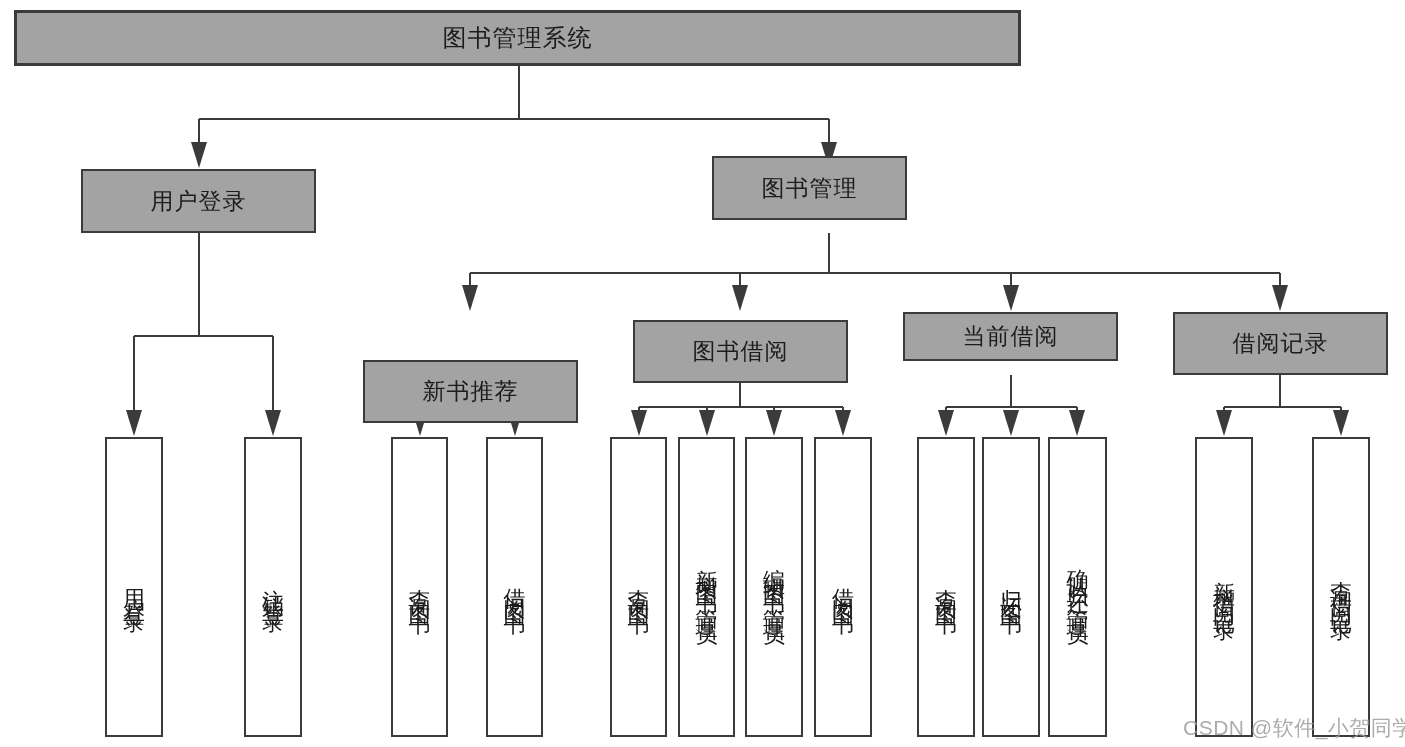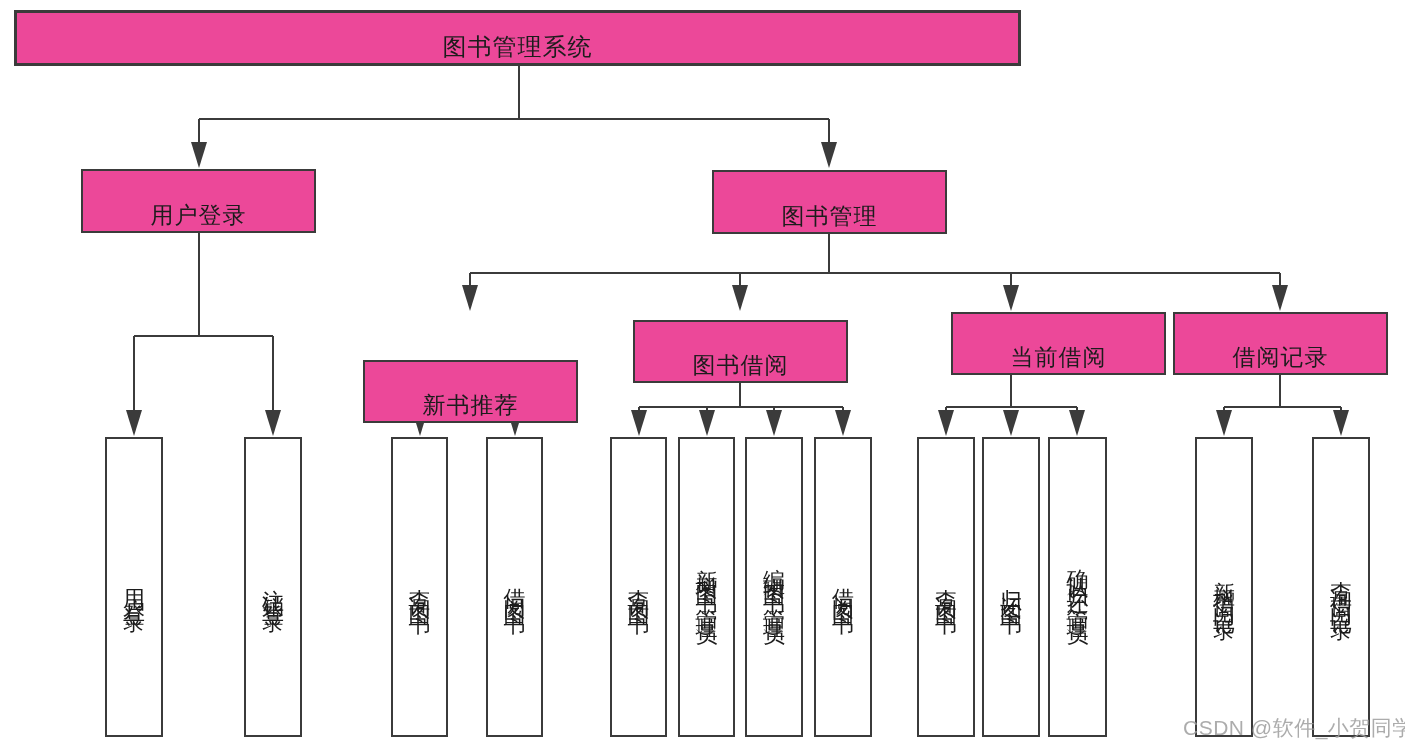--- a/index.html
+++ b/index.html
@@ -18,23 +18,23 @@
   }
   #connectors {
     position: absolute;
     left: 0; top: 0;
     width: 1405px; height: 747px;
   }
   .node {
     position: absolute;
     box-sizing: border-box;
     border: 2px solid #3b3b3b;
-    background: #ec4899;
+    background: #a3a3a3;
     display: flex;
-    align-items: flex-end;
+    align-items: center;
     justify-content: center;
     font-size: 23px;
     font-weight: 500;
     letter-spacing: 1px;
     white-space: nowrap;
   }
   .root {
     border-width: 3px;
     font-size: 24px;
   }
@@ -113,31 +113,31 @@
     </g>
   </svg>
 
   <div class="node root" style="left:14px; top:10px; width:1007px; height:56px;">
     <span>图书管理系统</span>
   </div>
 
   <div class="node" style="left:81px; top:169px; width:235px; height:64px;">
     <span>用户登录</span>
   </div>
-  <div class="node" style="left:712px; top:170px; width:235px; height:64px;">
+  <div class="node" style="left:712px; top:156px; width:195px; height:64px;">
     <span>图书管理</span>
   </div>
 
   <div class="node" style="left:363px; top:312px; width:215px; height:63px;margin-top:48px;">
     <span>新书推荐</span>
   </div>
   <div class="node" style="left:633px; top:312px; width:215px; height:63px;margin-top:8px;">
     <span>图书借阅</span>
   </div>
-  <div class="node" style="left:903px; top:312px; width:215px; height:63px;margin-left:48px;">
+  <div class="node" style="left:903px; top:312px; width:215px; height:49px;">
     <span>当前借阅</span>
   </div>
   <div class="node" style="left:1173px; top:312px; width:215px; height:63px;">
     <span>借阅记录</span>
   </div>
 
   <div class="leaf" style="left:105px;">
     <span>用户登录</span>
   </div>
   <div class="leaf" style="left:244px;">

